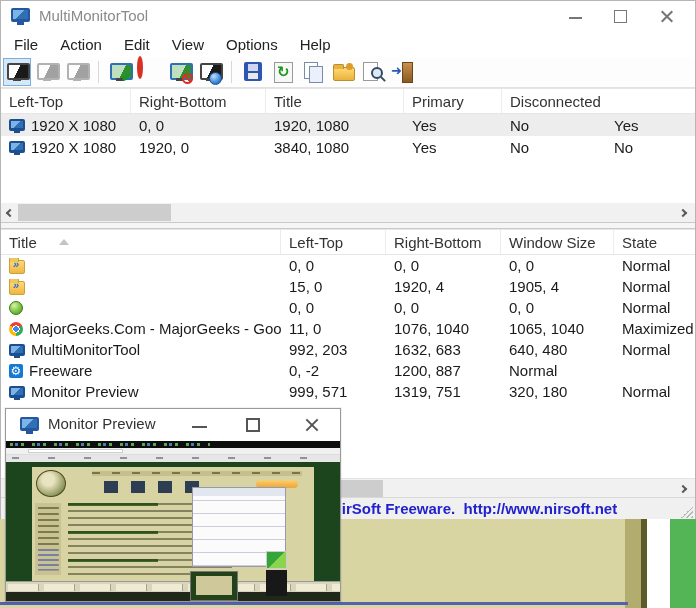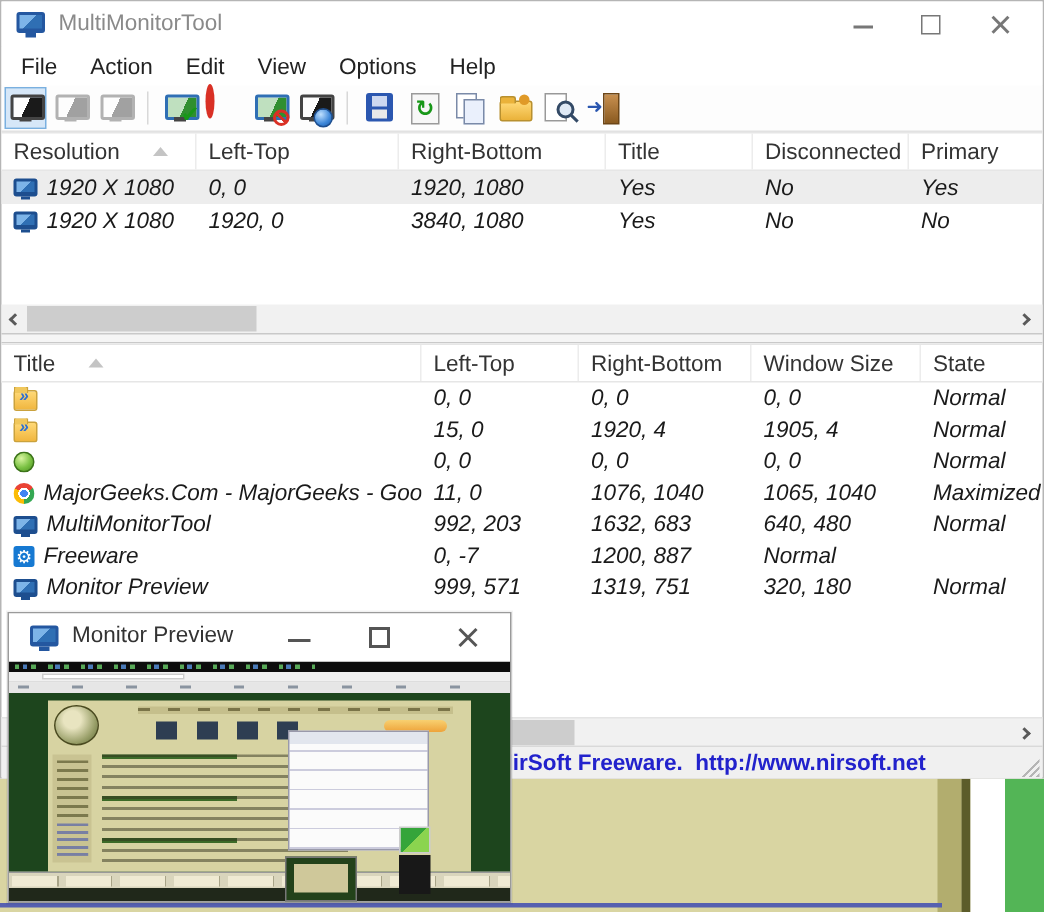--- a/index.html
+++ b/index.html
@@ -71,21 +71,21 @@
 
   
   .t-header{position:absolute;left:0;width:100%;height:26px;background:#fff;border-top:1px solid #e6e6e6;border-bottom:1px solid #e6e6e6;display:grid;align-items:center;color:#333;}
   .t1-header{top:87px;grid-template-columns:130px 135px 138px 98px 104px auto;}
   .t2-header{top:228px;grid-template-columns:280px 105px 115px 113px auto;}
   .h-cell{position:relative;height:100%;display:flex;align-items:center;padding-left:8px;border-right:1px solid #ececec;}
   .h-cell:last-child{border-right:none;}
   .sort-asc{width:0;height:0;border-left:5px solid transparent;border-right:5px solid transparent;border-bottom:6px solid #c4c4c4;margin-left:22px;}
   .t-rows{position:absolute;left:0;width:100%;}
   .t1-rows{top:113px;} .t2-rows{top:254px;}
-  .t-row{display:grid;align-items:center;height:22px;font-style:italic;}
+  .t-row{display:grid;align-items:center;height:22px;}
   .t1-rows .t-row{grid-template-columns:130px 135px 138px 98px 104px auto;height:22px;}
   .t2-rows .t-row{grid-template-columns:280px 105px 115px 113px auto;height:21px;}
   .t-row.selected{background:#ededed;}
   .t-cell{padding-left:8px;white-space:nowrap;overflow:hidden;display:flex;align-items:center;}
   .row-icon{position:relative;width:16px;height:14px;margin-right:6px;flex:none;}
   .icn-monitor,.icn-mmtool{background:#1d4e8f;border-radius:2px;height:12px;}
   .icn-monitor::before,.icn-mmtool::before{content:"";position:absolute;left:2px;top:2px;right:2px;bottom:3px;
     background:linear-gradient(135deg,#7db4e8 0 50%,#2f6fb4 50%);}
   .icn-monitor::after,.icn-mmtool::after{content:"";position:absolute;left:5px;bottom:-2px;width:6px;height:2px;background:#1d4e8f;}
   .icn-folder{background:linear-gradient(#ffd977,#f0b63f);border:1px solid #caa23d;border-radius:2px;margin-top:2px;}
@@ -230,37 +230,33 @@
           <i class="props-dot"></i>
         </span>
       <span class="tbi tb-find">
           <i class="tail"></i>
         </span>
       <span class="tbi tb-exit"></span>
     </div>
 
     <div class="t-header t1-header">
       <span class="h-cell">
-          <span>Resolution</span>
-          <i class="sort-asc"></i>
-        </span>
-      <span class="h-cell">
           <span>Left-Top</span>
         </span>
       <span class="h-cell">
           <span>Right-Bottom</span>
         </span>
       <span class="h-cell">
           <span>Title</span>
         </span>
       <span class="h-cell">
+          <span>Primary</span>
+        </span>
+      <span class="h-cell">
           <span>Disconnected</span>
-        </span>
-      <span class="h-cell">
-          <span>Primary</span>
         </span>
     </div>
     <div class="t-rows t1-rows">
 
         <div class="t-row selected">
           <span class="t-cell">
             <i class="row-icon icn-monitor"></i>
             <span>1920 X 1080</span>
           </span>
           <span class="t-cell">0, 0</span>
@@ -368,21 +364,21 @@
           <span class="t-cell">1632, 683</span>
           <span class="t-cell">640, 480</span>
           <span class="t-cell">Normal</span>
         </div>
 
         <div class="t-row">
           <span class="t-cell">
             <i class="row-icon icn-settings"></i>
             <span>Freeware</span>
           </span>
-          <span class="t-cell">0, -7</span>
+          <span class="t-cell">0, -2</span>
           <span class="t-cell">1200, 887</span>
           <span class="t-cell">Normal</span>
         </div>
 
         <div class="t-row">
           <span class="t-cell">
             <i class="row-icon icn-mmtool"></i>
             <span>Monitor Preview</span>
           </span>
           <span class="t-cell">999, 571</span>

